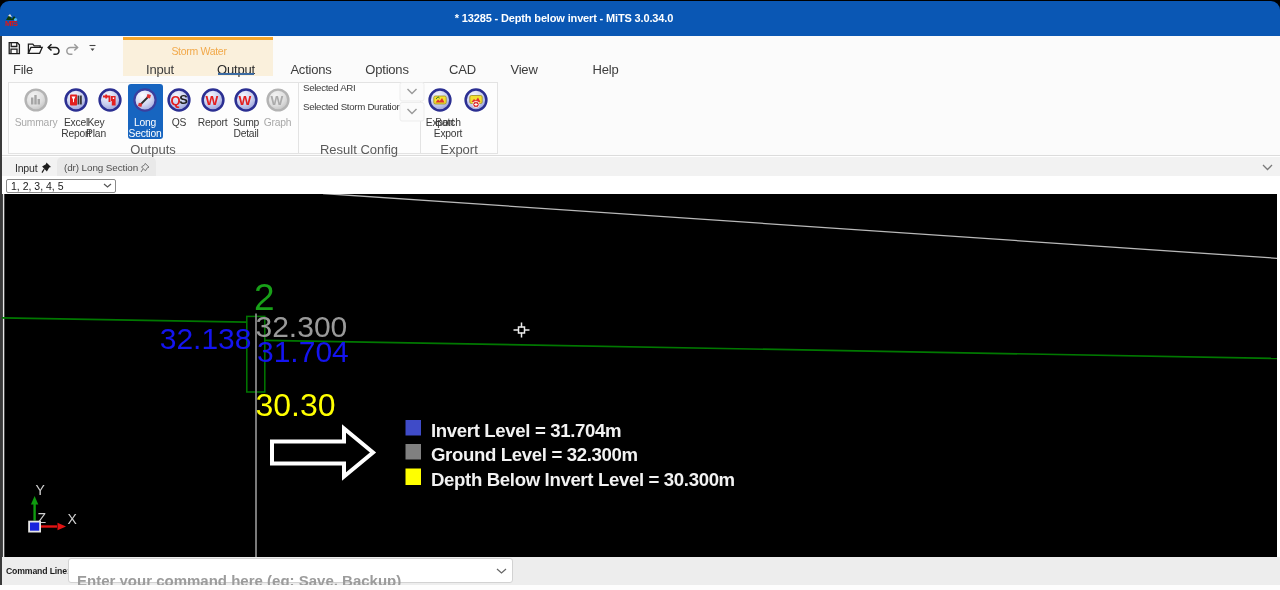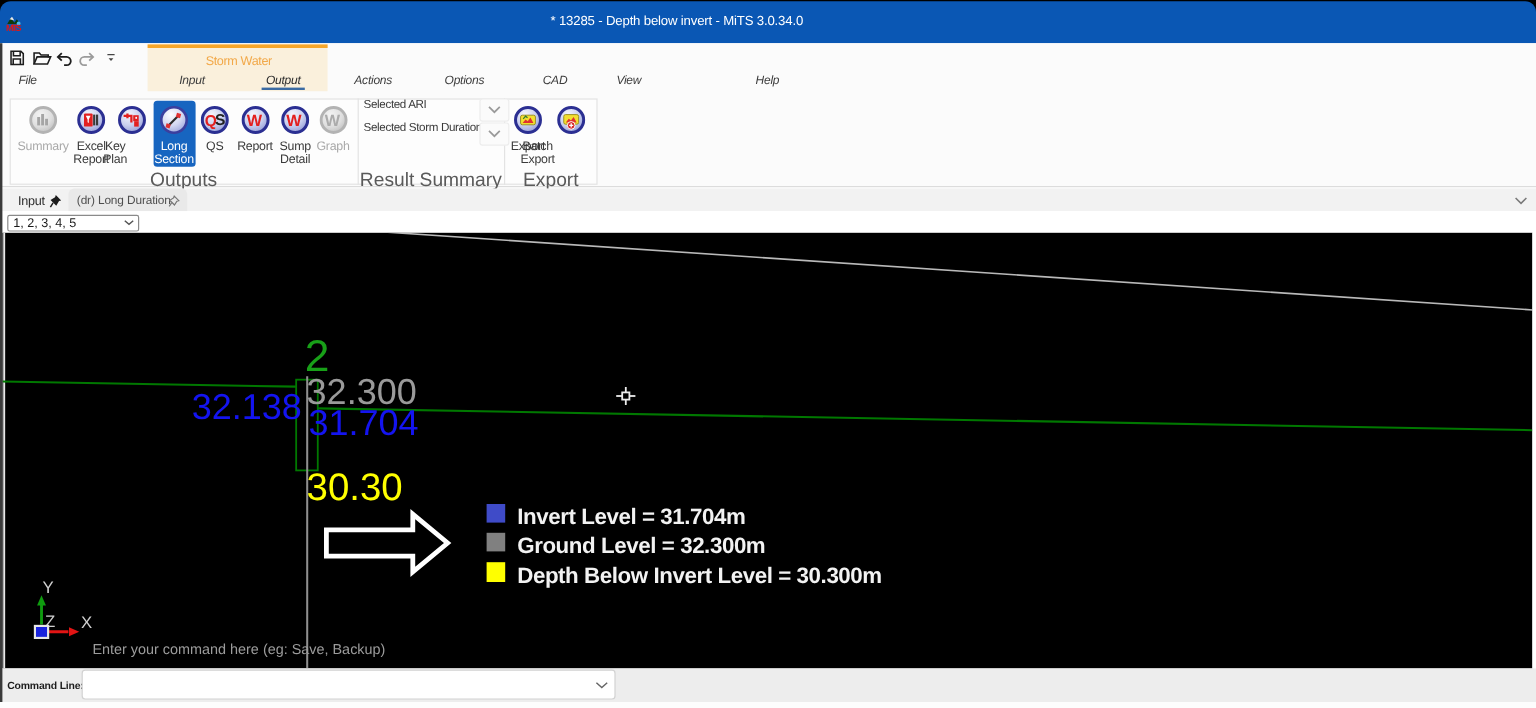--- a/index.html
+++ b/index.html
@@ -1,34 +1,34 @@
 <!DOCTYPE html>
 <html><head>
 <meta charset="utf-8">
 <style>
   * { margin:0; padding:0; box-sizing:border-box; }
   html,body { width:1280px; height:590px; overflow:hidden; background:#fff;
     font-family:"Liberation Sans", sans-serif; }
   .abs { position:absolute; }
   #page { position:relative; width:1280px; height:590px; }
-  .tabtxt { position:absolute; top:62px; font-size:10px; letter-spacing:-0.2px; color:#3c3c3c;
-    transform:translateX(-50%); white-space:nowrap;font-style:italic; }
+  .tabtxt { position:absolute; top:62px; font-size:13px; letter-spacing:-0.2px; color:#3c3c3c;
+    transform:translateX(-50%); white-space:nowrap; }
   .iconlbl { position:absolute; font-size:10.3px; letter-spacing:-0.2px; color:#3a3a3a; text-align:center;
     transform:translateX(-50%); line-height:11.8px; white-space:nowrap; top:116.5px; }
-  .grplbl { position:absolute; top:141.5px; font-size:16px; color:#5a5a5a;
+  .grplbl { position:absolute; top:141.5px; font-size:13px; color:#5a5a5a;
     transform:translateX(-50%); white-space:nowrap; }
 </style>
 </head>
 <body>
 <div id="page">
 
   <div class="abs" style="left:0;top:0;width:1280px;height:12px;background:#000;"></div>
 
   <div class="abs" style="left:0;top:1px;width:1280px;height:35px;background:#0a57b4;border-radius:9px 9px 0 0;"></div>
-  <div class="abs" style="left:0;top:12px;width:1056px;text-align:center;padding-left:72px;font-size:11px;font-weight:400;color:#fff;letter-spacing:-0.15px;">* 13285 - Depth below invert - MiTS 3.0.34.0</div>
+  <div class="abs" style="left:0;top:12px;width:1056px;text-align:center;padding-left:72px;font-size:11px;font-weight:700;color:#fff;letter-spacing:-0.15px;">* 13285 - Depth below invert - MiTS 3.0.34.0</div>
 
   <svg class="abs" style="left:5px;top:12px;" width="14" height="14">
     <path d="M1 8 L4 3 L7 7 L9 4 L12 8 Z" fill="#0d3b0d"></path>
     <path d="M3 4 L5 2 L7 5 Z" fill="#e8e8e8"></path>
     <circle cx="10.5" cy="7.5" r="1.6" fill="#49b6e8"></circle>
     <text x="0" y="13.5" font-size="7.5" font-weight="bold" fill="#e01616" textLength="13">MiTS</text>
   </svg>
 
   <div class="abs" style="left:0;top:36px;width:1280px;height:120px;background:#fbfbfb;border-bottom:1px solid #dcdcdc;"></div>
 
@@ -66,21 +66,21 @@
   </svg>
 
   <div class="tabtxt" style="left:23px;">File</div>
   <div class="tabtxt" style="left:84.5px;margin-top:24px;">Main</div>
   <div class="tabtxt" style="left:160px;">Input</div>
   <div class="tabtxt" style="left:236px;color:#2b2b2b;">Output</div>
   <div class="tabtxt" style="left:311px;">Actions</div>
   <div class="tabtxt" style="left:387px;">Options</div>
   <div class="tabtxt" style="left:462.5px;">CAD</div>
   <div class="tabtxt" style="left:524px;">View</div>
-  <div class="tabtxt" style="left:633px;padding-left:13px;">Help</div>
+  <div class="tabtxt" style="left:599px;padding-left:13px;">Help</div>
   <div class="abs" style="left:217.5px;top:72.6px;width:36.5px;height:2.6px;background:#3b6ba3;"></div>
 
   <div class="abs" style="left:8px;top:82px;width:489.5px;height:71.5px;background:#fdfdfd;border:1px solid #e3e3e3;"></div>
   <div class="abs" style="left:298px;top:82px;width:1px;height:71.5px;background:#e3e3e3;"></div>
   <div class="abs" style="left:420px;top:82px;width:1px;height:71.5px;background:#e3e3e3;"></div>
 
   <div class="abs" style="left:127.5px;top:84px;width:35px;height:55px;background:#1765c0;border-radius:3px;"></div>
 
   <svg class="abs" style="left:24px;top:87.5px;" width="24" height="24">
     <defs>
@@ -168,40 +168,40 @@
   <div class="iconlbl" style="left:96px;">Key<br>Plan</div>
   <div class="iconlbl" style="left:145px;color:#fff;">Long<br>Section</div>
   <div class="iconlbl" style="left:179px;">QS</div>
   <div class="iconlbl" style="left:212.5px;">Report</div>
   <div class="iconlbl" style="left:246px;">Sump<br>Detail</div>
   <div class="iconlbl" style="left:277.5px;color:#a9a9a9;">Graph</div>
   <div class="iconlbl" style="left:440px;">Export</div>
   <div class="iconlbl" style="left:448px;">Batch<br>Export</div>
 
   <div class="grplbl" style="left:153px;">Outputs</div>
-  <div class="grplbl" style="left:359px;">Result Summary</div>
+  <div class="grplbl" style="left:359px;">Result Config</div>
   <div class="grplbl" style="left:459px;">Export</div>
 
   <div class="abs" style="left:303px;top:81.5px;font-size:9.7px;letter-spacing:-0.3px;color:#3a3a3a;">Selected ARI</div>
   <div class="abs" style="left:303px;top:100.5px;font-size:9.7px;letter-spacing:-0.3px;color:#3a3a3a;text-align:right;">Selected Storm Duration</div>
   <svg class="abs" style="left:399px;top:81.5px;" width="26" height="40">
     <rect x="1" y="0.5" width="24" height="18.5" rx="2" fill="#fbfbfb" stroke="#ededed"></rect>
     <rect x="1" y="20.5" width="24" height="18.5" rx="2" fill="#fbfbfb" stroke="#ededed"></rect>
     <polyline points="8.5,7 13,11.5 17.5,7" fill="none" stroke="#9a9a9a" stroke-width="1.4"></polyline>
     <polyline points="8.5,27 13,31.5 17.5,27" fill="none" stroke="#9a9a9a" stroke-width="1.4"></polyline>
   </svg>
 
   <div class="abs" style="left:0;top:156.5px;width:1280px;height:19.5px;background:#f2f2f2;"></div>
   <div class="abs" style="left:57px;top:157px;width:99px;height:19px;background:#e9e9e9;border-radius:5px 5px 0 0;"></div>
   <div class="abs" style="left:15px;top:161.5px;font-size:10.5px;letter-spacing:-0.2px;color:#2e2e2e;">Input</div>
   <svg class="abs" style="left:41px;top:160.5px;" width="12" height="13">
     <path d="M5.5 1.5 l4.5 4.5 -1.8 0.6 -2.3 3.8 -4.8-4.8 3.8-2.3 z" fill="#1c1c1c"></path>
     <path d="M3.2 8.0 l-2.2 3.6" stroke="#1c1c1c" stroke-width="1.2"></path>
   </svg>
-  <div class="abs" style="left:64px;top:161.8px;font-size:9.9px;letter-spacing:-0.1px;color:#4e4e4e;">(dr) Long Duration</div>
+  <div class="abs" style="left:64px;top:161.8px;font-size:9.9px;letter-spacing:-0.1px;color:#4e4e4e;">(dr) Long Section</div>
   <svg class="abs" style="left:139.5px;top:161.5px;" width="11" height="11">
     <g fill="none" stroke="#757575" stroke-width="1">
       <path d="M5.2 1.4 l3.8 3.8 -1.6 0.5 -2 3.1 -3.9-3.9 3.1-2 z"></path>
       <path d="M3 7 l-2 3"></path>
     </g>
   </svg>
   <svg class="abs" style="left:1262px;top:163.5px;" width="12" height="8">
     <polyline points="1,1 5.5,5.5 10,1" fill="none" stroke="#7a7a7a" stroke-width="1.3"></polyline>
   </svg>
 
@@ -263,18 +263,18 @@
     </svg>
   </div>
 
   <div class="abs" style="left:1277px;top:193.5px;width:3px;height:363px;background:#fff;"></div>
 
   <div class="abs" style="left:0;top:36px;width:1.5px;height:549px;background:#3a3a3a;z-index:50;"></div>
 
   <div class="abs" style="left:0;top:556.5px;width:1280px;height:28px;background:#ededed;"></div>
   <div class="abs" style="left:6px;top:566px;font-size:8.7px;letter-spacing:-0.15px;font-weight:600;color:#1c1c1c;">Command Line:</div>
   <div class="abs" style="left:68px;top:558px;width:445px;height:25px;background:#fff;border:1px solid #d2d2d2;border-radius:3px;"></div>
-  <div class="abs" style="left:77px;top:534px;font-size:12px;color:#9c9c9c;">Enter your command here (eg: Save, Backup)</div>
+  <div class="abs" style="left:77px;top:572px;font-size:15px;color:#9c9c9c;font-weight:bold;">Enter your command here (eg: Save, Backup)</div>
   <svg class="abs" style="left:496px;top:567.5px;" width="12" height="7">
     <polyline points="1,1 5.5,5 10,1" fill="none" stroke="#666" stroke-width="1.2"></polyline>
   </svg>
   <div class="abs" style="left:0;top:584.5px;width:1280px;height:5.5px;background:#fdfdfd;"></div>
 </div>
 
 </body></html>

